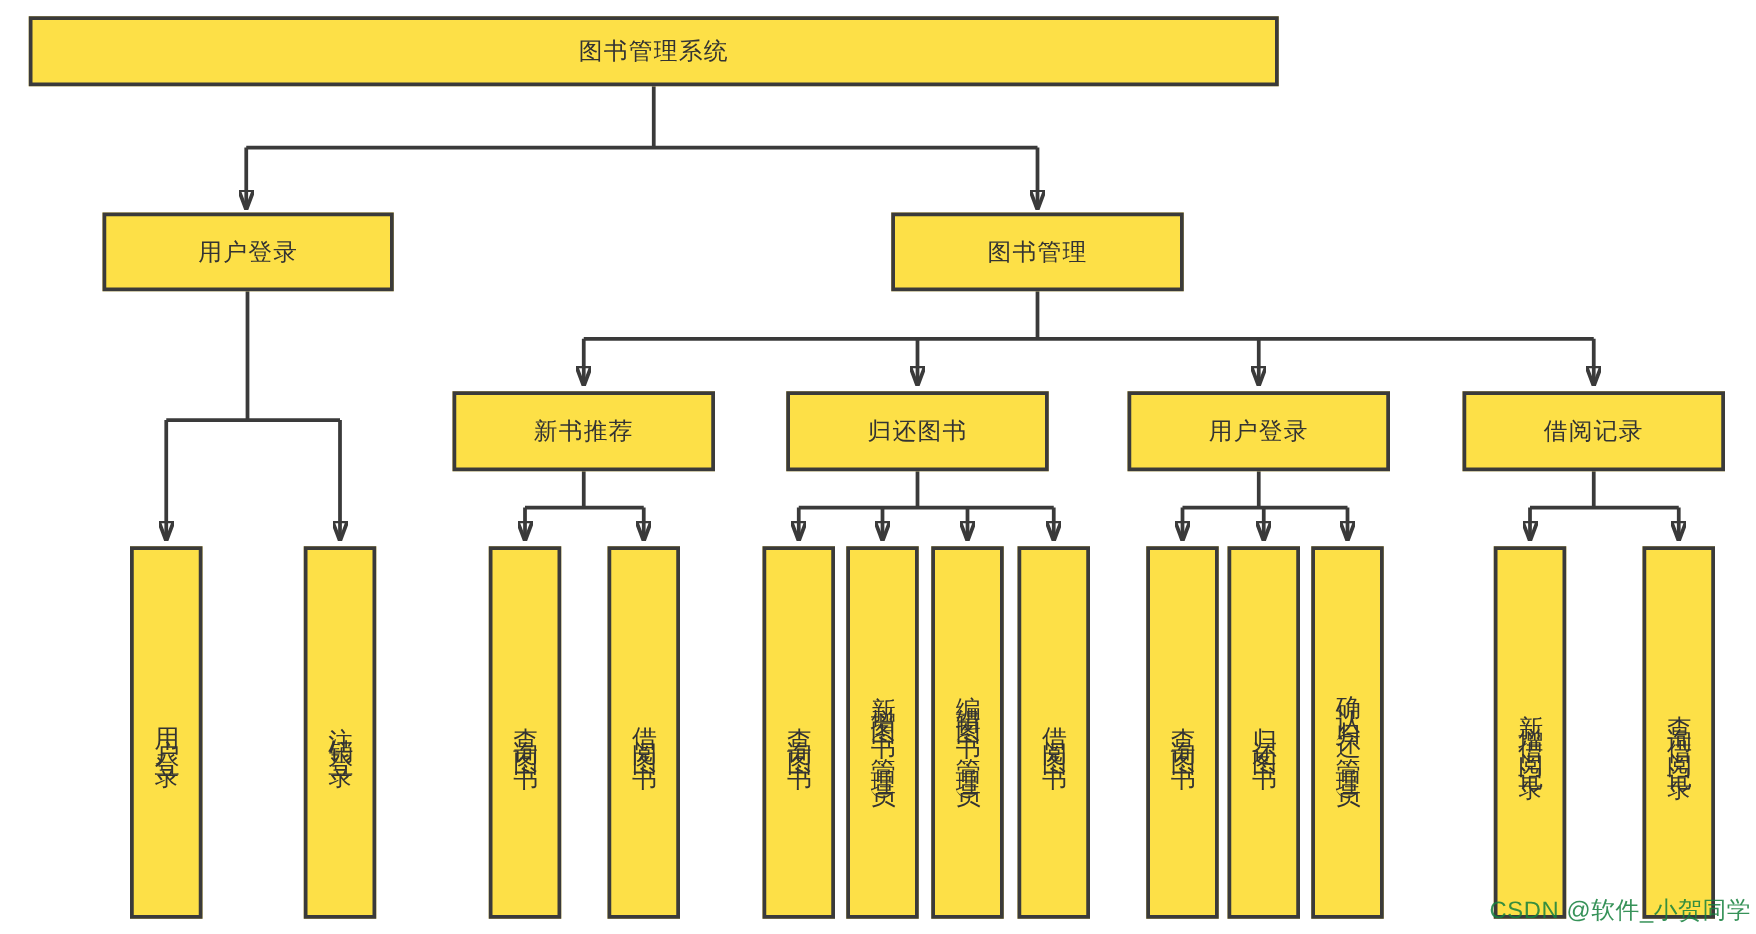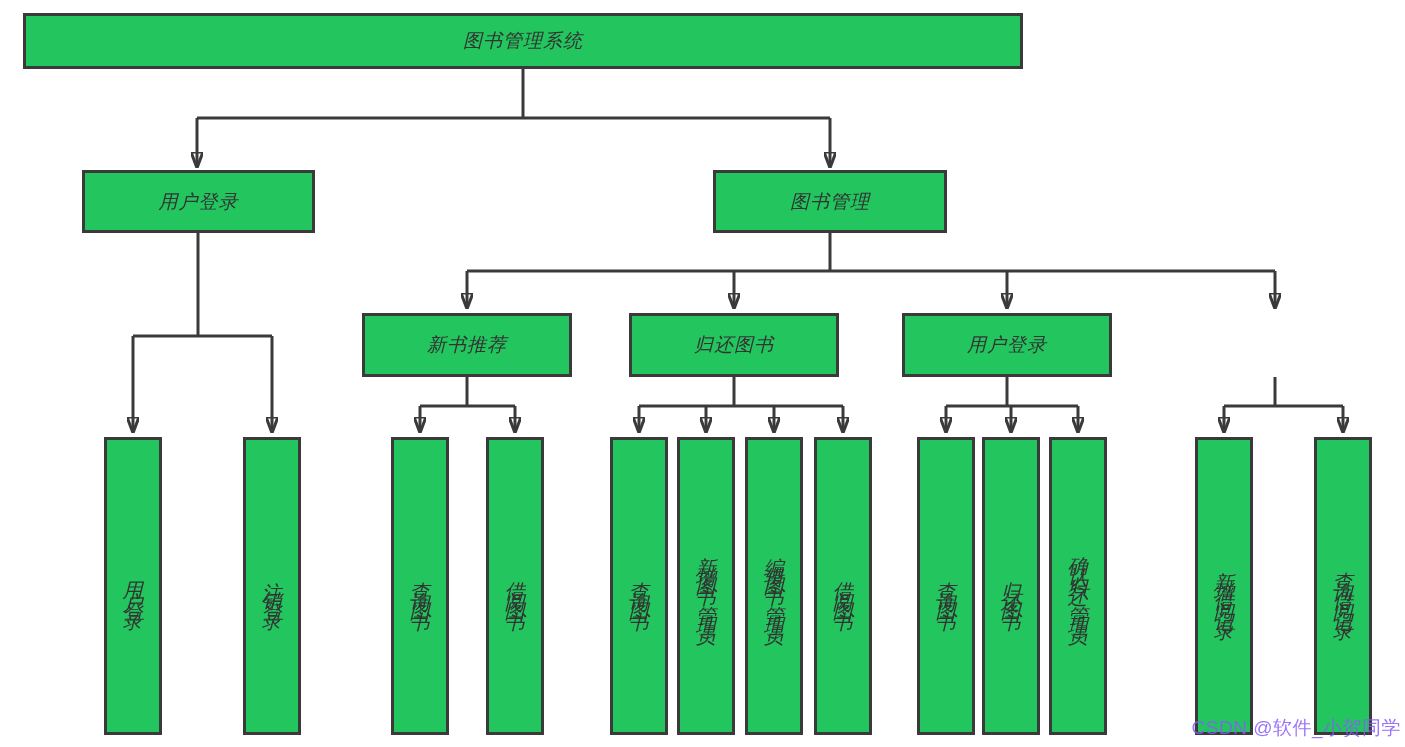--- a/index.html
+++ b/index.html
@@ -25,28 +25,27 @@
   }
   .connectors path {
     stroke: #3a3a3a;
     stroke-width: 3;
     fill: none;
   }
   .node {
     position: absolute;
     box-sizing: border-box;
     border: 3px solid #3a3a3a;
-    background: #22c55e;
+    background: #fde047;
     display: flex;
     align-items: center;
     justify-content: center;
     font-size: 19px;
     letter-spacing: 1px;
     white-space: nowrap;
-    font-style: italic;
   }
   .node.root   { left: 23px;  top: 13px;  width: 1000px; height: 56px; }
   .node.branch { height: 63px; top: 170px; }
   .node.b-login { left: 82px;  width: 233px; }
   .node.b-mgmt  { left: 713px; width: 234px; }
   .node.sub { top: 313px; width: 210px; height: 64px; }
   .node.s-0 { left: 362px; }
   .node.s-1 { left: 629px; }
   .node.s-2 { left: 902px; }
   .node.s-3 { left: 1170px; }
@@ -71,21 +70,21 @@
   .leaf.g4-0 { left: 917px; }
   .leaf.g4-1 { left: 982px; }
   .leaf.g4-2 { left: 1049px; }
   .leaf.g5-0 { left: 1195px; }
   .leaf.g5-1 { left: 1314px; }
   .watermark {
     position: absolute;
     right: 4px;
     bottom: 6px;
     font-size: 19px;
-    color: #8b5cf6;
+    color: #15803d;
     opacity: 0.85;
     letter-spacing: 0.5px;
     white-space: nowrap;
   }
 </style>
 </head>
 <body>
 
 <div class="canvas">
 
@@ -138,20 +137,21 @@
   </svg>
 
   <div class="node root">图书管理系统</div>
 
   <div class="node branch b-login">用户登录</div>
   <div class="node sub s-0">新书推荐</div>
 
   <div class="node branch b-mgmt">图书管理</div>
   <div class="node sub s-1">归还图书</div>
   <div class="node sub s-2">用户登录</div>
+  <div class="node sub s-3">借阅记录</div>
 
   <div class="node leaf g1-0">用户登录</div>
   <div class="node leaf g1-1">注销登录</div>
 
   <div class="node leaf g2-0">查询图书</div>
   <div class="node leaf g2-1">借阅图书</div>
 
   <div class="node leaf g3-0">查询图书</div>
   <div class="node leaf g3-1">新增图书（管理员）</div>
   <div class="node leaf g3-2">编辑图书（管理员）</div>

